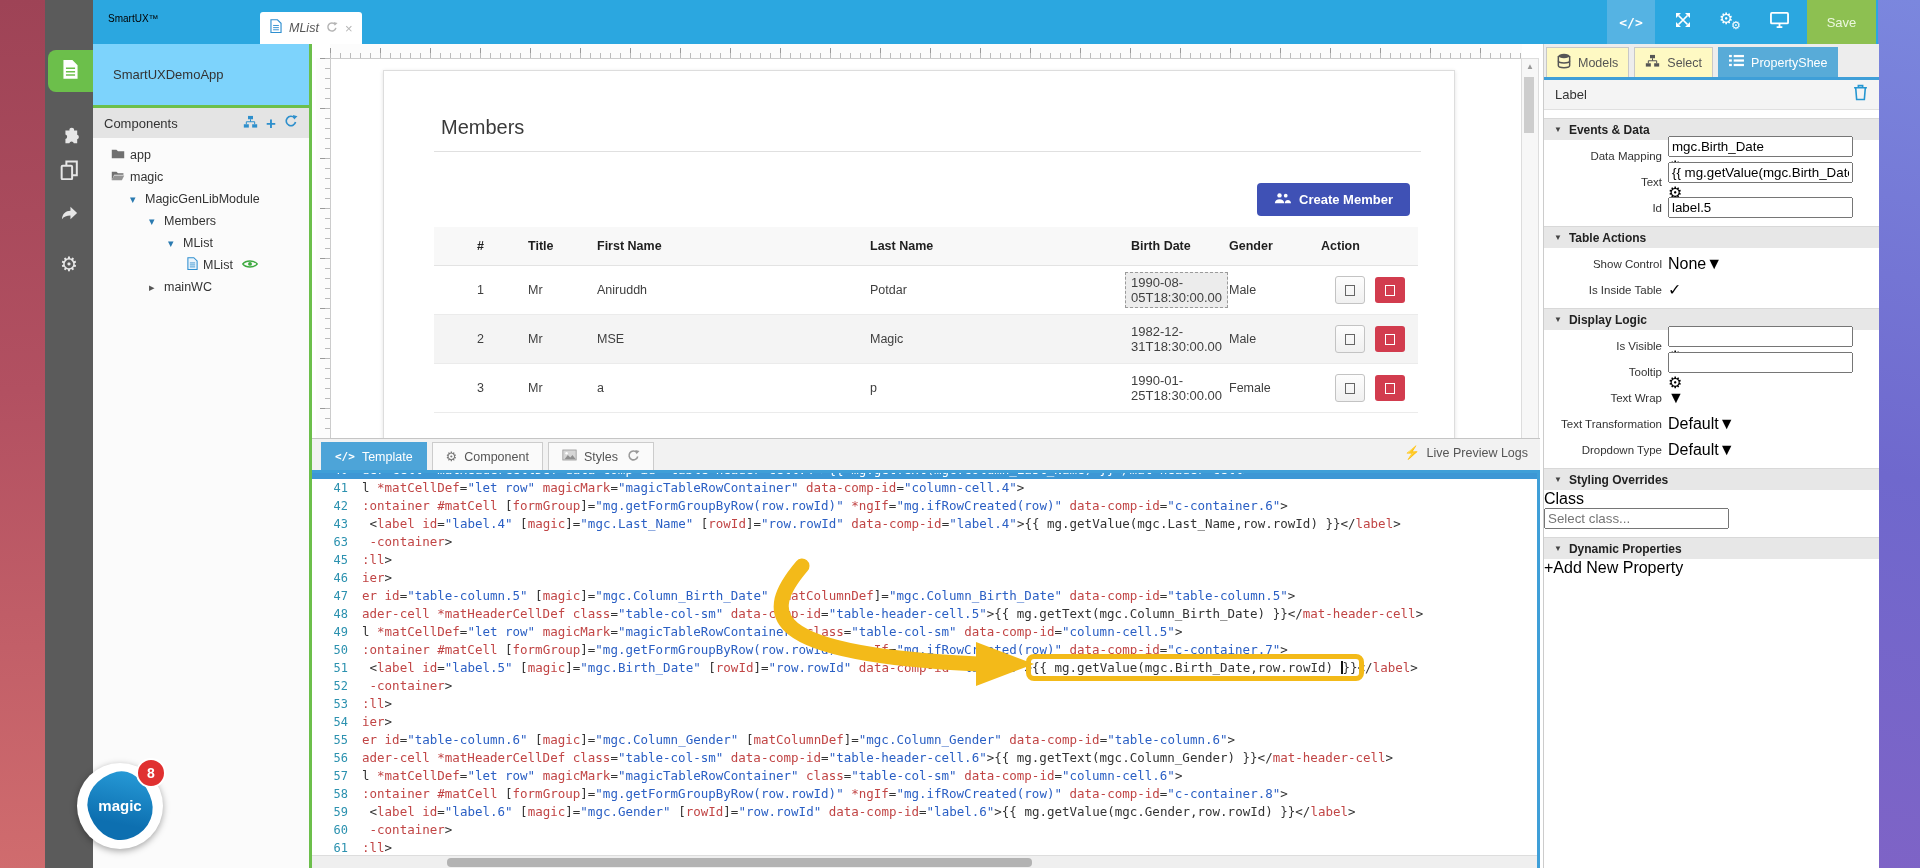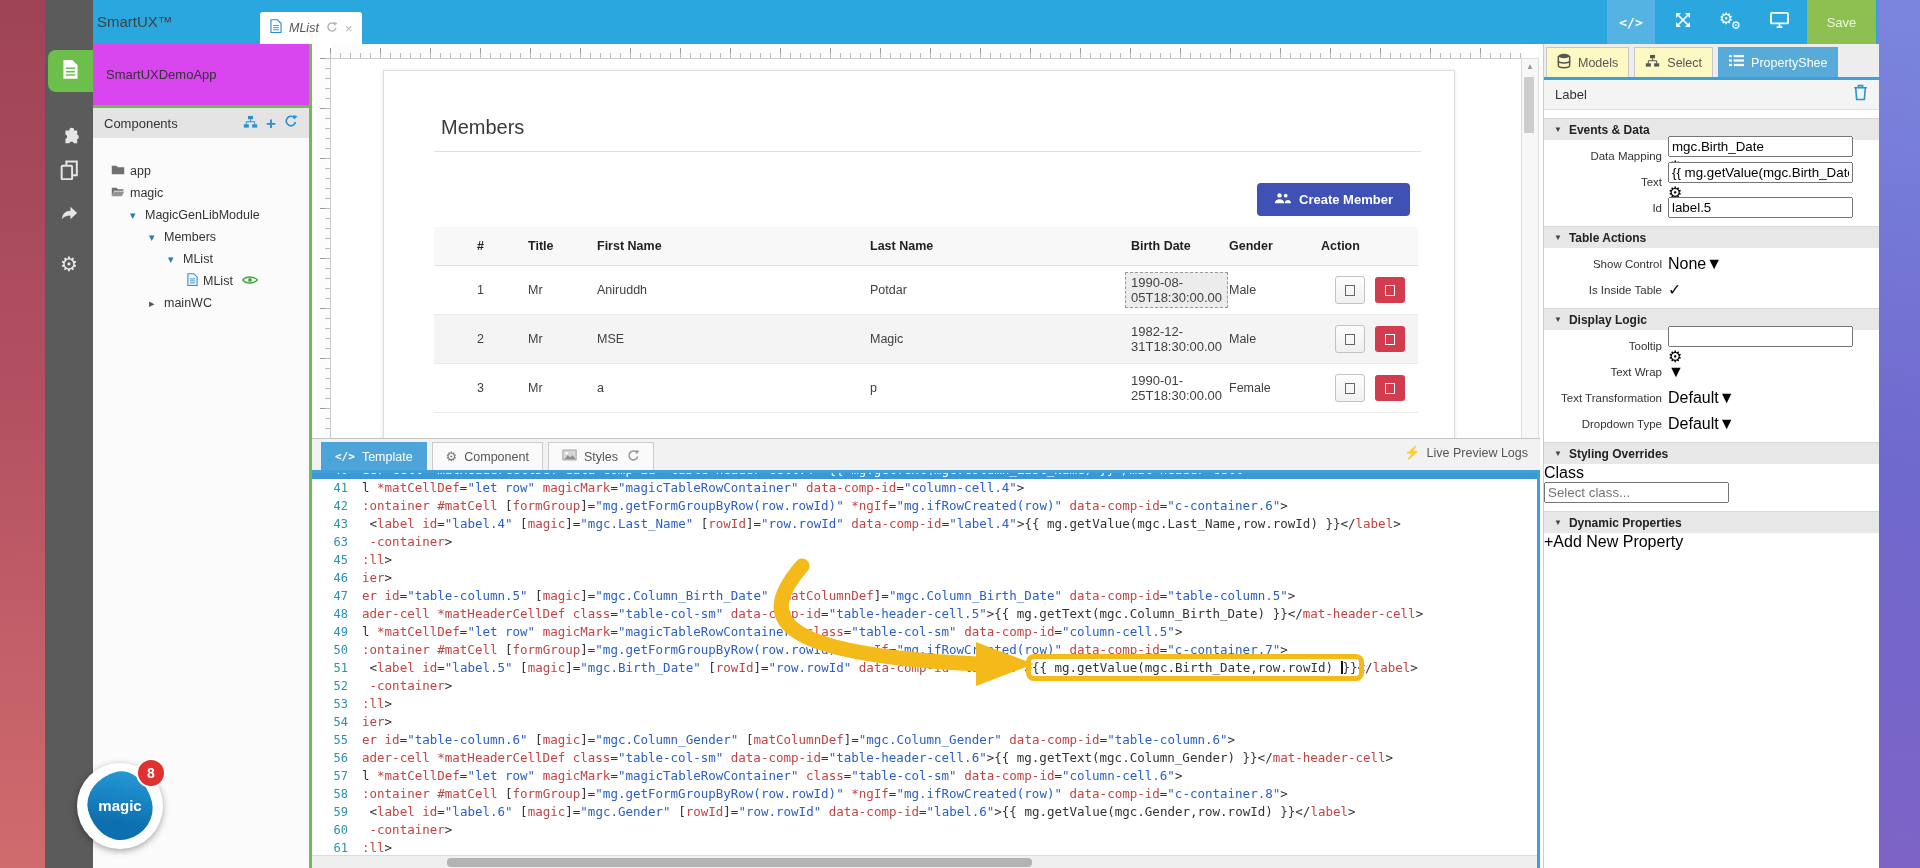--- a/index.html
+++ b/index.html
@@ -13,42 +13,42 @@
     background:linear-gradient(192deg,#7b87de 0%,#6f68cd 55%,#7e63c6 100%)}
 
   
   #rail{position:absolute;left:45px;top:0;width:48px;height:868px;background:#5b5b5b}
   .rail-item{position:absolute;left:0;width:48px;height:40px;display:flex;align-items:center;justify-content:center;cursor:pointer}
   .rail-item.active{background:#6cbf4b;border-radius:8px 0 0 8px;left:3px;width:45px;height:42px}
   .rail-gear{font-size:20px;color:#e8e8e8;line-height:1}
 
   
   #topbar{position:absolute;left:93px;top:0;width:1785px;height:44px;background:#2ba7e0}
-  .tb-title{position:absolute;left:4px;top:13px;color:#404040;font-size:15px}
+  .tb-title{position:absolute;left:15px;top:13px;color:#000000;font-size:10px}
   .tb-tab{position:absolute;left:167px;top:12px;height:32px;background:#fff;border-radius:3px 3px 0 0;
     display:flex;align-items:center;gap:7px;padding:0 10px;cursor:pointer}
   .tb-tab .tab-label{font-style:italic;font-size:12.5px;color:#555}
   .tb-tab .tab-x{color:#b5b5b5;font-size:13px}
   .tb-act{position:absolute;top:0;height:44px;display:flex;align-items:center;justify-content:center;cursor:pointer}
   .tb-act.code-active{background:#55b3e3;width:48px}
   .tb-code-txt{color:#fff;font-size:13px;font-weight:bold;font-family:"DejaVu Sans Mono",monospace}
   #save-btn{position:absolute;left:1714px;top:0;width:69px;height:44px;background:#8dc051;color:#ecf7de;
     font-size:13px;display:flex;align-items:center;justify-content:center;cursor:pointer}
   .gears-pair{position:relative;width:24px;height:22px}
   .gears-pair .g1{position:absolute;left:0;top:0;font-size:16px;color:#fff;line-height:1}
   .gears-pair .g2{position:absolute;left:12px;top:9px;font-size:11px;color:#fff;line-height:1}
 
   
   #sidebar{position:absolute;left:93px;top:44px;width:216px;height:824px;background:#fbfbfb;border-right:3px solid #6cbf4b}
-  .sb-app{height:61px;background:#d946ef;border-bottom:3px solid #6cbf4b;display:flex;align-items:center;padding:0 13px;
+  .sb-app{height:61px;background:#7dd3fc;border-bottom:3px solid #6cbf4b;display:flex;align-items:center;padding:0 20px;
     font-size:13px;color:#333;cursor:pointer}
   .sb-hdr{height:30px;background:#e4e4e4;display:flex;align-items:center;padding:0 11px;gap:8px}
   .sb-hdr .t{flex:1;font-size:13px;color:#333}
   .sb-hdr .plus{color:#2e8fcc;font-size:17px;font-weight:bold;cursor:pointer;line-height:1}
-  #tree{padding-top:22px}
+  #tree{padding-top:6px}
   .tree-item{height:22px;display:flex;align-items:center;gap:5px;font-size:12.5px;color:#333;cursor:pointer;white-space:nowrap}
   .tree-caret-down{color:#2a7ab0;font-size:11px;width:10px}
   .tree-caret-right{color:#555;font-size:11px;width:10px}
 
   
   #logo{position:absolute;left:-16px;top:719px;width:86px;height:86px;border-radius:50%;background:#fff;
     box-shadow:0 2px 7px rgba(0,0,0,.35);z-index:30;cursor:pointer}
   #logo .drop{position:absolute;left:11px;top:9px;width:64px;height:68px;
     background:linear-gradient(205deg,#2aa0dc 0%,#0d6fb0 70%);
     border-radius:58% 42% 52% 48%/45% 55% 45% 55%;transform:rotate(-14deg)}
@@ -523,20 +523,26 @@
         <div class="prop-ctrl" style="align-items: center;">
           <div class="cb">✓</div>
         </div>
       </div>
       <div class="rp-section">
         <span class="arr">▼</span>
         <span class="st">Display Logic</span>
       </div>
       <div class="prop-row">
         <div class="prop-label">
+          <span>Is Visible</span>
+        </div>
+        <div class="prop-ctrl"><input style=""><div class="gear-btn">⚙</div></div>
+      </div>
+      <div class="prop-row">
+        <div class="prop-label">
           <span>Tooltip</span>
         </div>
         <div class="prop-ctrl"><input style=""><div class="gear-btn">⚙</div></div>
       </div>
       <div class="prop-row">
         <div class="prop-label">
           <span>Text Wrap</span>
         </div>
         <div class="prop-ctrl">
           <div class="sel-ctrl"><span></span><span class="car">▼</span></div>

